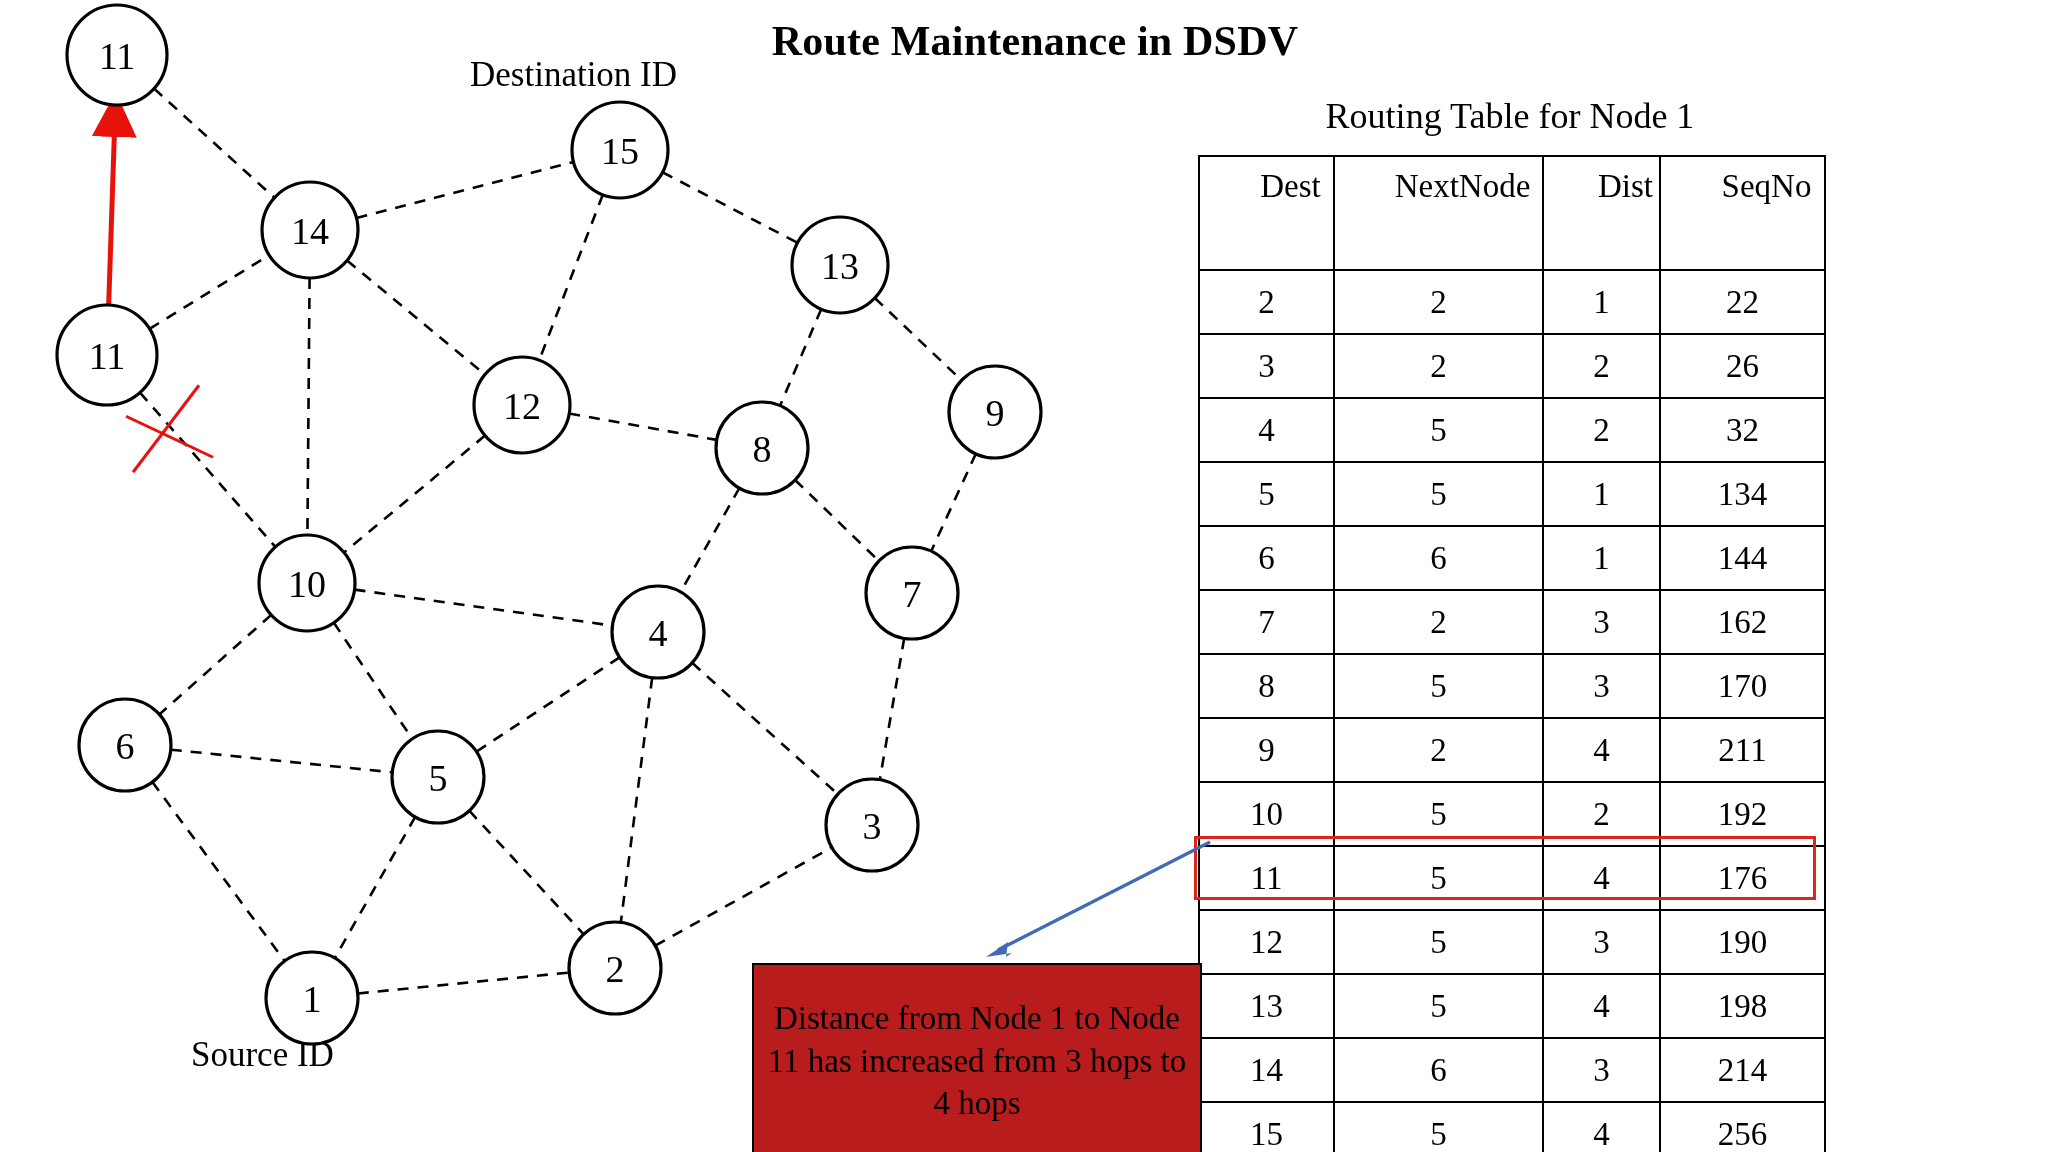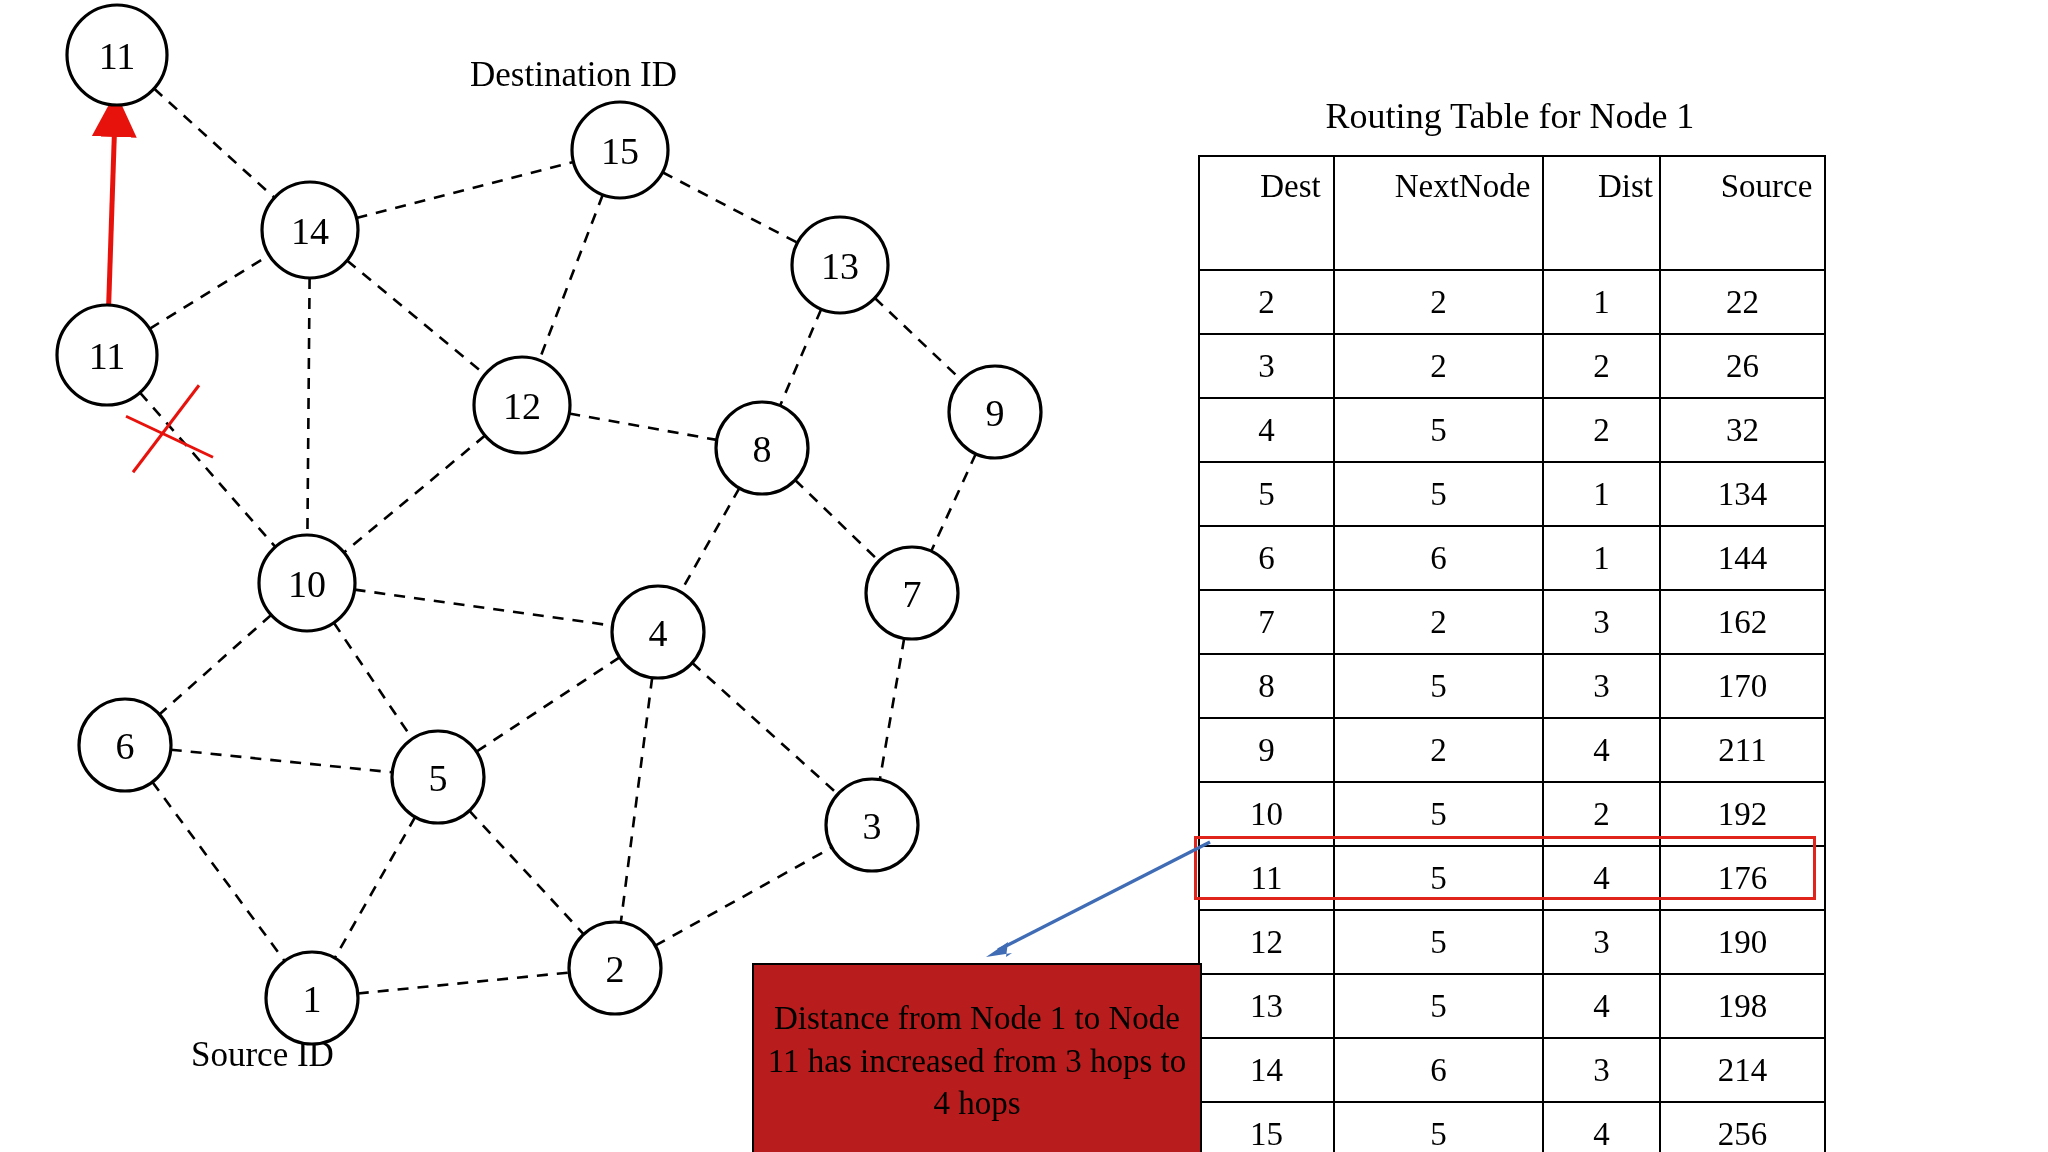--- a/index.html
+++ b/index.html
@@ -79,20 +79,21 @@
   
   #pointer-svg{position:absolute;left:960px;top:820px;width:270px;height:160px;}
   .blue-arrow{stroke:#3f6cb5;stroke-width:3.4;fill:none;}
   .blue-arrow-head{fill:#3f6cb5;}
 </style>
 </head>
 <body>
 
 <div id="stage">
 
+  <div class="slide-title">Route Maintenance in DSDV</div>
 
   <div class="graph-label" id="label-destination">Destination ID</div>
   <div class="graph-label" id="label-source">Source ID</div>
 
   <svg id="graph-svg" viewBox="0 0 1200 1152" xmlns="http://www.w3.org/2000/svg">
     <defs>
       <marker id="redhead" markerWidth="9" markerHeight="9" refX="4" refY="4.5" orient="auto" markerUnits="strokeWidth">
         <path d="M0,0 L9,4.5 L0,9 Z" fill="#e8120c"></path>
       </marker>
     </defs>
@@ -209,21 +210,21 @@
         <th class="col-dest">
             <span>Dest</span>
           </th>
         <th class="col-next">
             <span>NextNode</span>
           </th>
         <th class="col-dist">
             <span>Dist</span>
           </th>
         <th class="col-seq">
-            <span>Source</span>
+            <span>SeqNo</span>
           </th>
       </tr>
     </thead>
     <tbody id="routing-table-body">
         <tr>
           <td class="col-dest">2</td>
           <td class="col-next">2</td>
           <td class="col-dist">1</td>
           <td class="col-seq">22</td>
         </tr>

